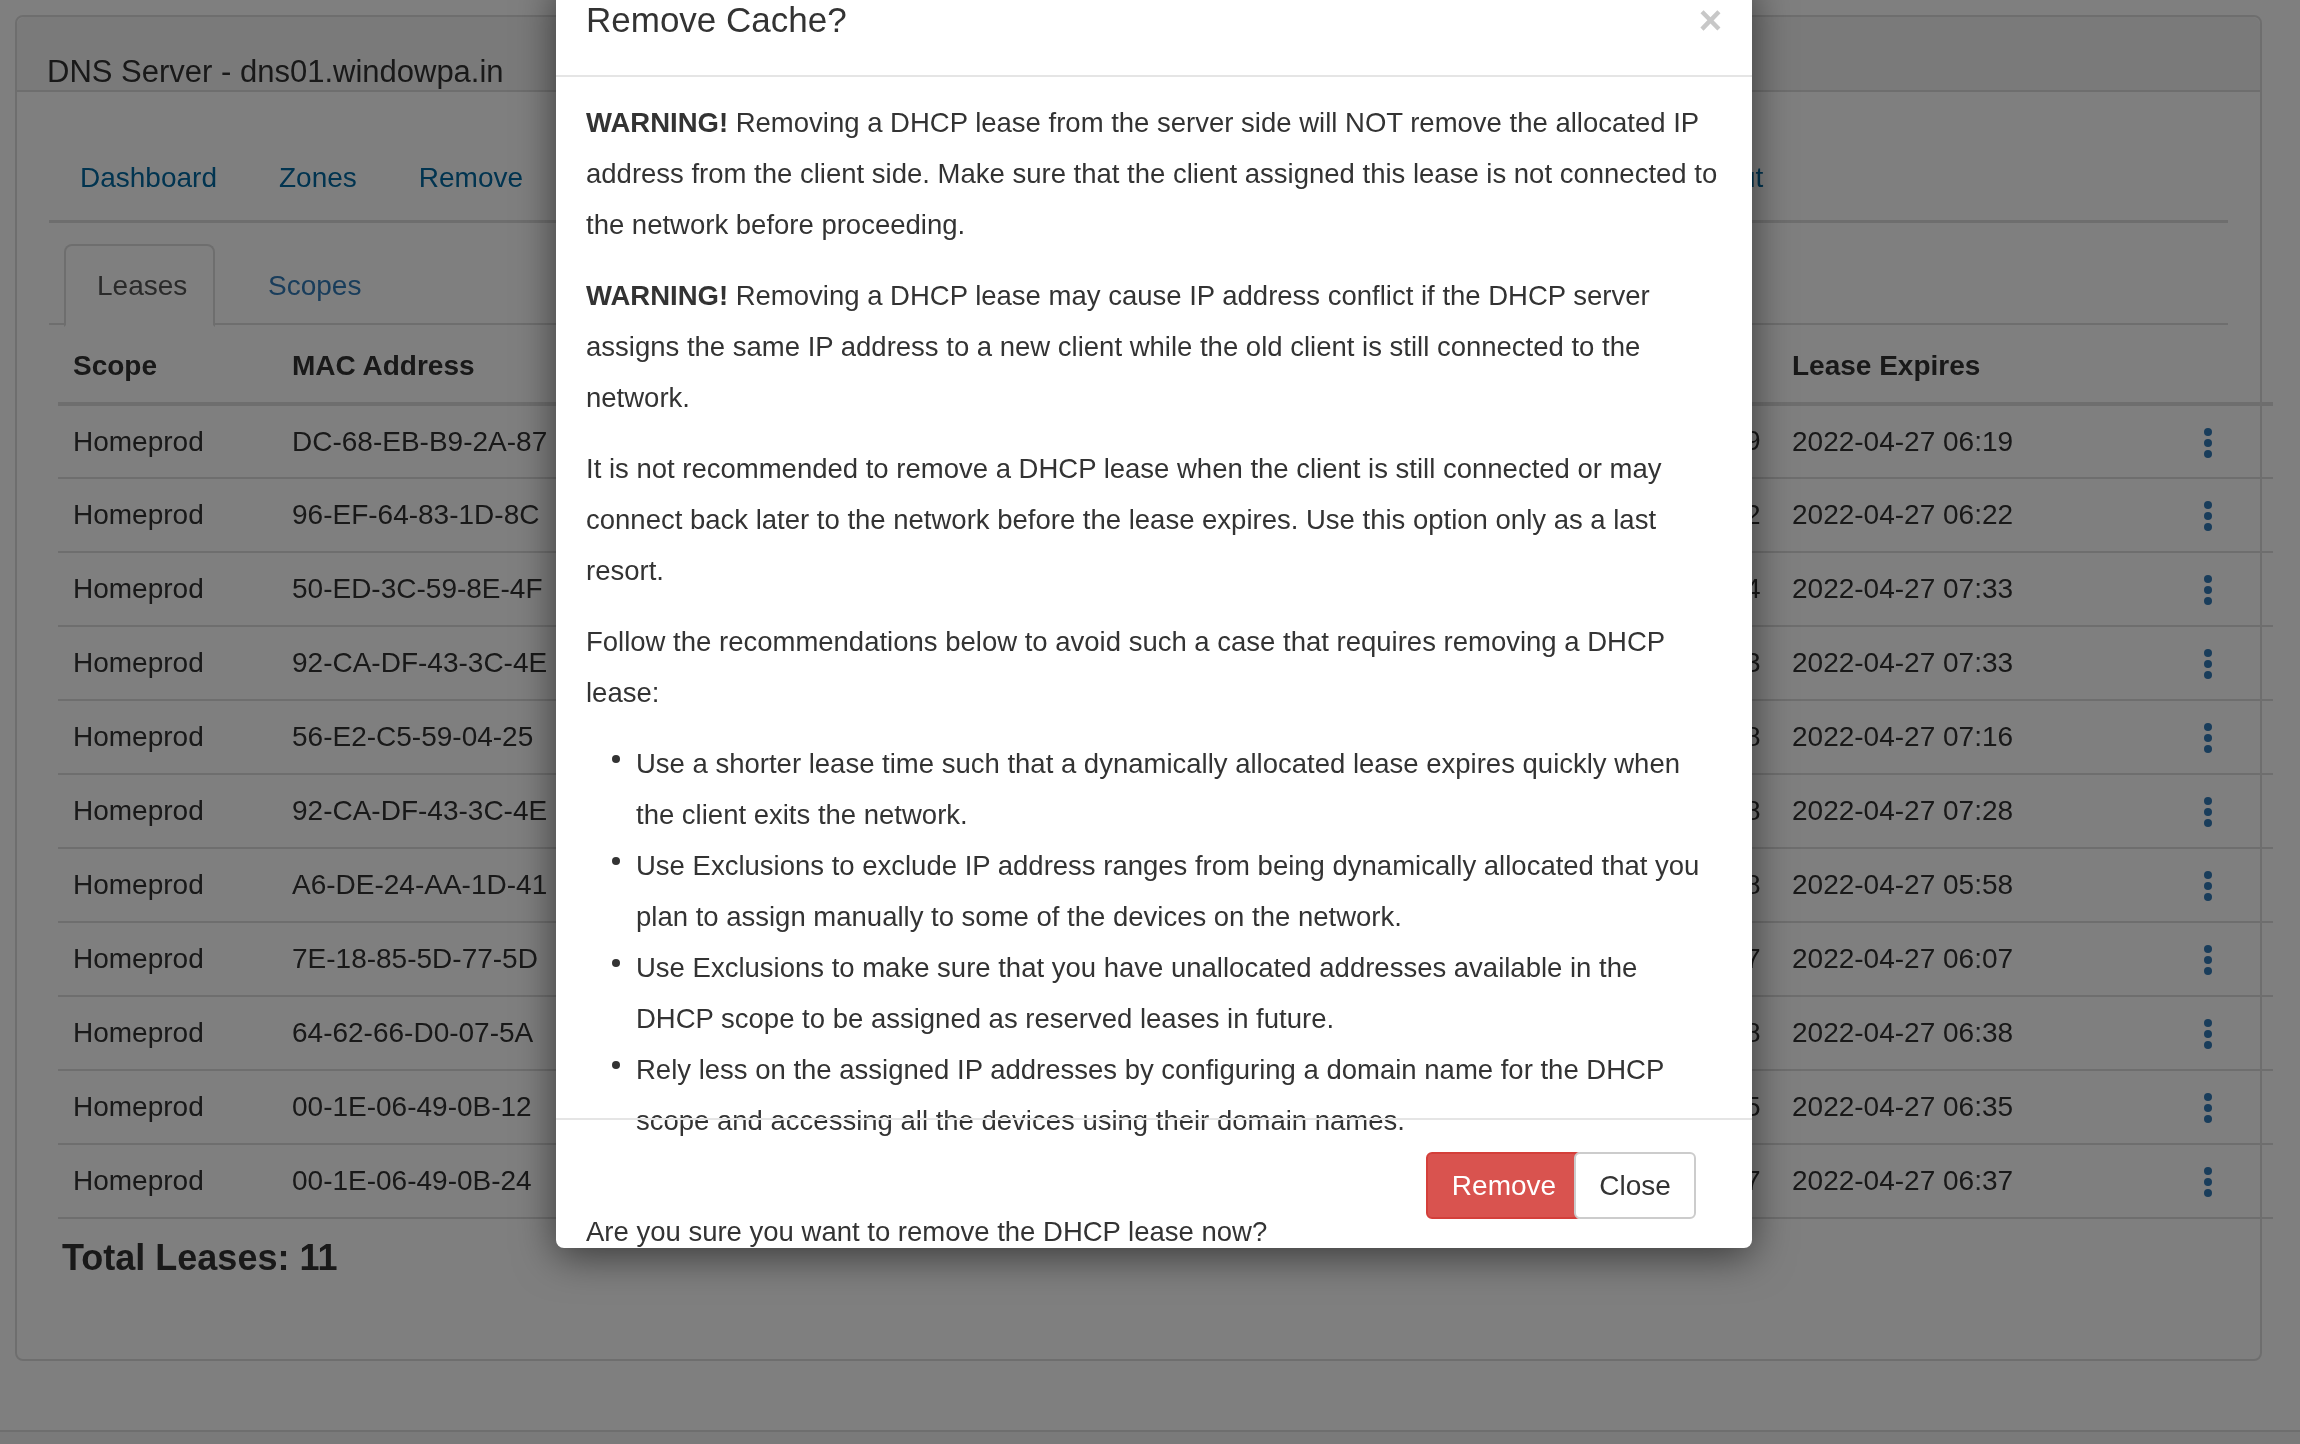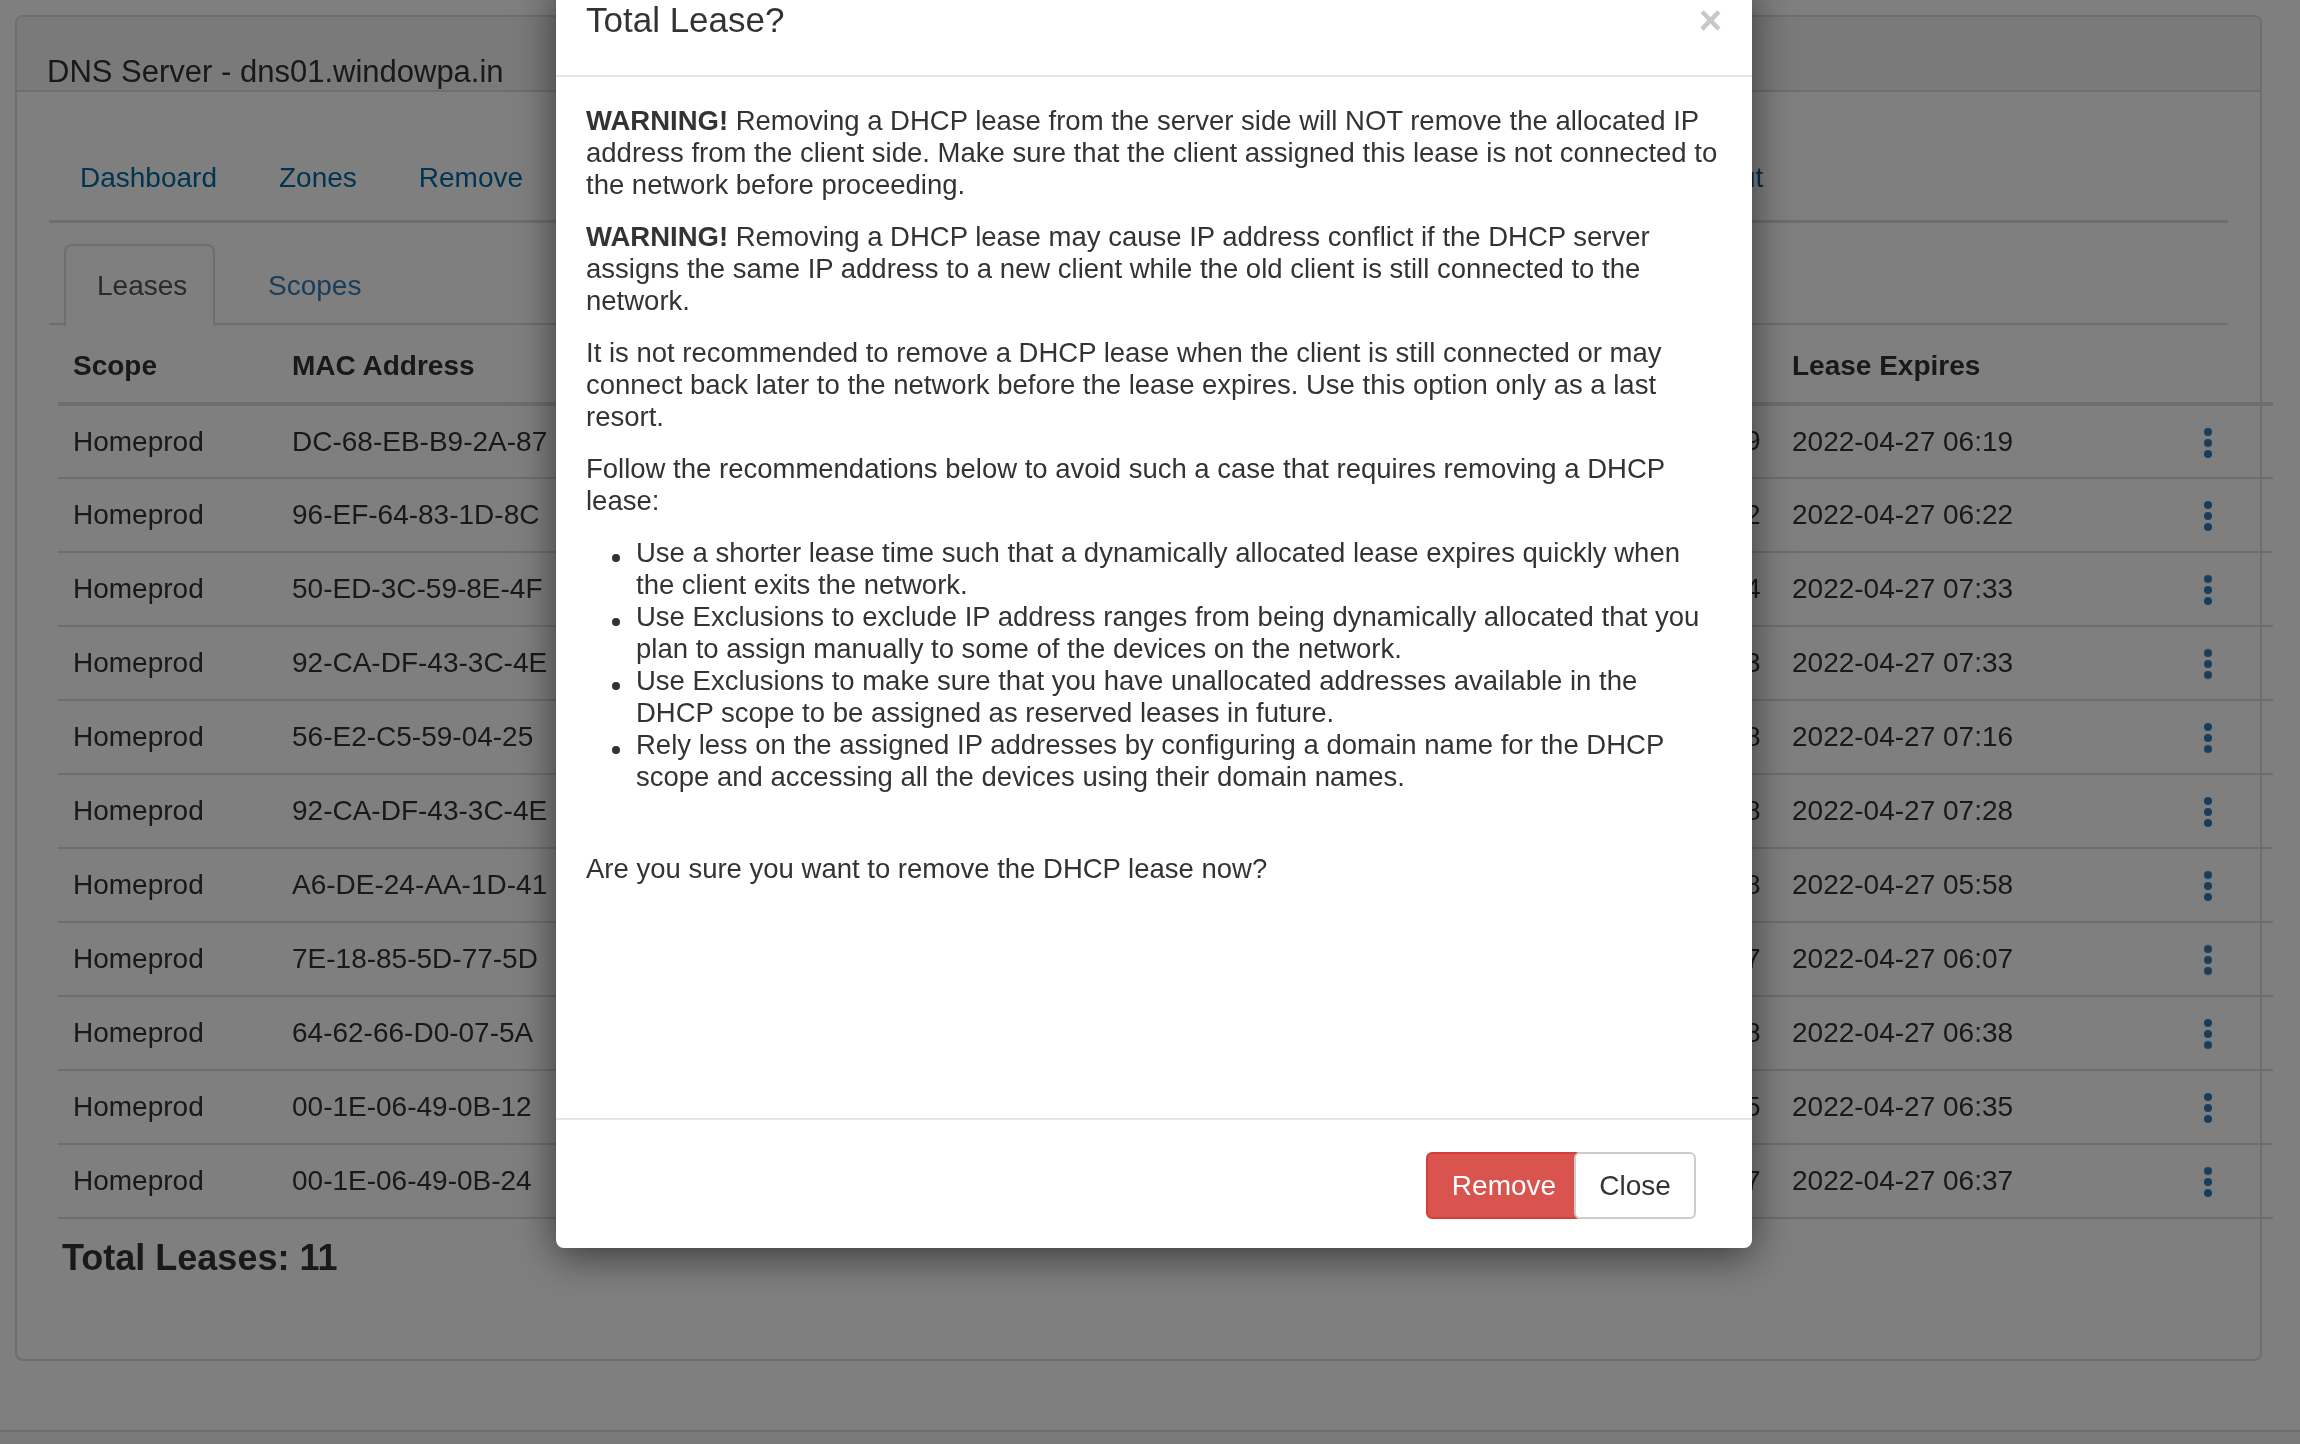--- a/index.html
+++ b/index.html
@@ -74,21 +74,21 @@
     height: 97px; border-bottom: 2px solid #e5e5e5; position: relative;
   }
   .modal-title {
     position: absolute; left: 30px; top: 20px; font-size: 35px; color: #333;
   }
   .modal-close {
     position: absolute; right: 30px; top: 20px; font-size: 40px; font-weight: bold;
     color: #c8c8c8; line-height: 1; cursor: pointer;
   }
   .modal-body {
-    padding: 20px 30px 0 30px; font-size: 27.5px; line-height: 32px; color: #333; margin-top: 8px;
+    padding: 20px 30px 0 30px; font-size: 27.5px; line-height: 51px; color: #333;
   }
   .modal-body p { margin-bottom: 20px; }
   .modal-body b { font-weight: bold; }
   .modal-body ul { list-style: none; padding-left: 50px; margin-bottom: 60px; }
   .modal-body li { position: relative; }
   .modal-body li::before {
     content: ""; position: absolute; left: -24px; top: 17px; width: 8px; height: 8px;
     border-radius: 50%; background: #333;
   }
   .modal-body .confirm { margin-top: 0; }
@@ -266,21 +266,21 @@
     <span class="hidden-tail" style="top: 1165px;">7</span>
   </div>
 
 <div class="total">Total Leases: 11</div>
 <div class="bottom-bar"></div>
 
 <div class="backdrop"></div>
 
 <div class="modal">
   <div class="modal-header">
-    <div class="modal-title">Total Lease?</div>
+    <div class="modal-title">Remove Cache?</div>
     <div class="modal-close">×</div>
   </div>
   <div class="modal-body">
     <p><b>WARNING!</b><span> Removing a DHCP lease from the server side will NOT remove the allocated IP address from the client side. Make sure that the client assigned this lease is not connected to the network before proceeding.</span></p>
     <p><b>WARNING!</b><span> Removing a DHCP lease may cause IP address conflict if the DHCP server assigns the same IP address to a new client while the old client is still connected to the network.</span></p>
     <p>It is not recommended to remove a DHCP lease when the client is still connected or may connect back later to the network before the lease expires. Use this option only as a last resort.</p>
     <p>Follow the recommendations below to avoid such a case that requires removing a DHCP lease:</p>
     <ul>
       <li>Use a shorter lease time such that a dynamically allocated lease expires quickly when the client exits the network.</li>
       <li>Use Exclusions to exclude IP address ranges from being dynamically allocated that you plan to assign manually to some of the devices on the network.</li>

